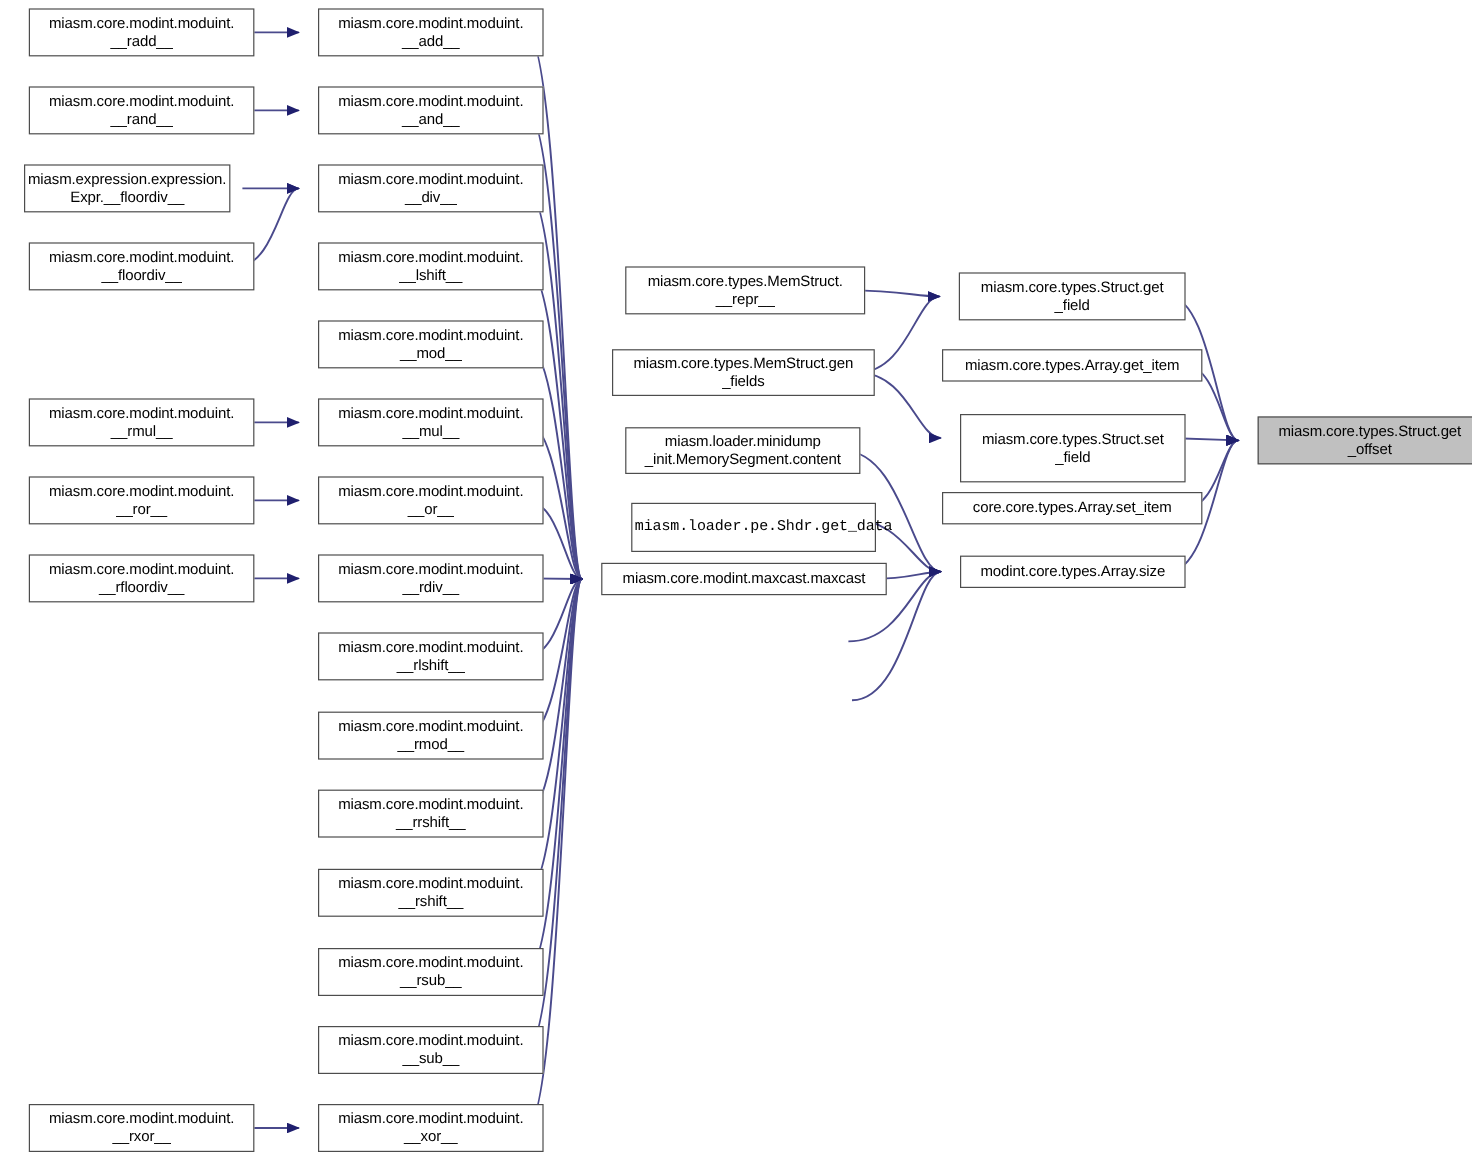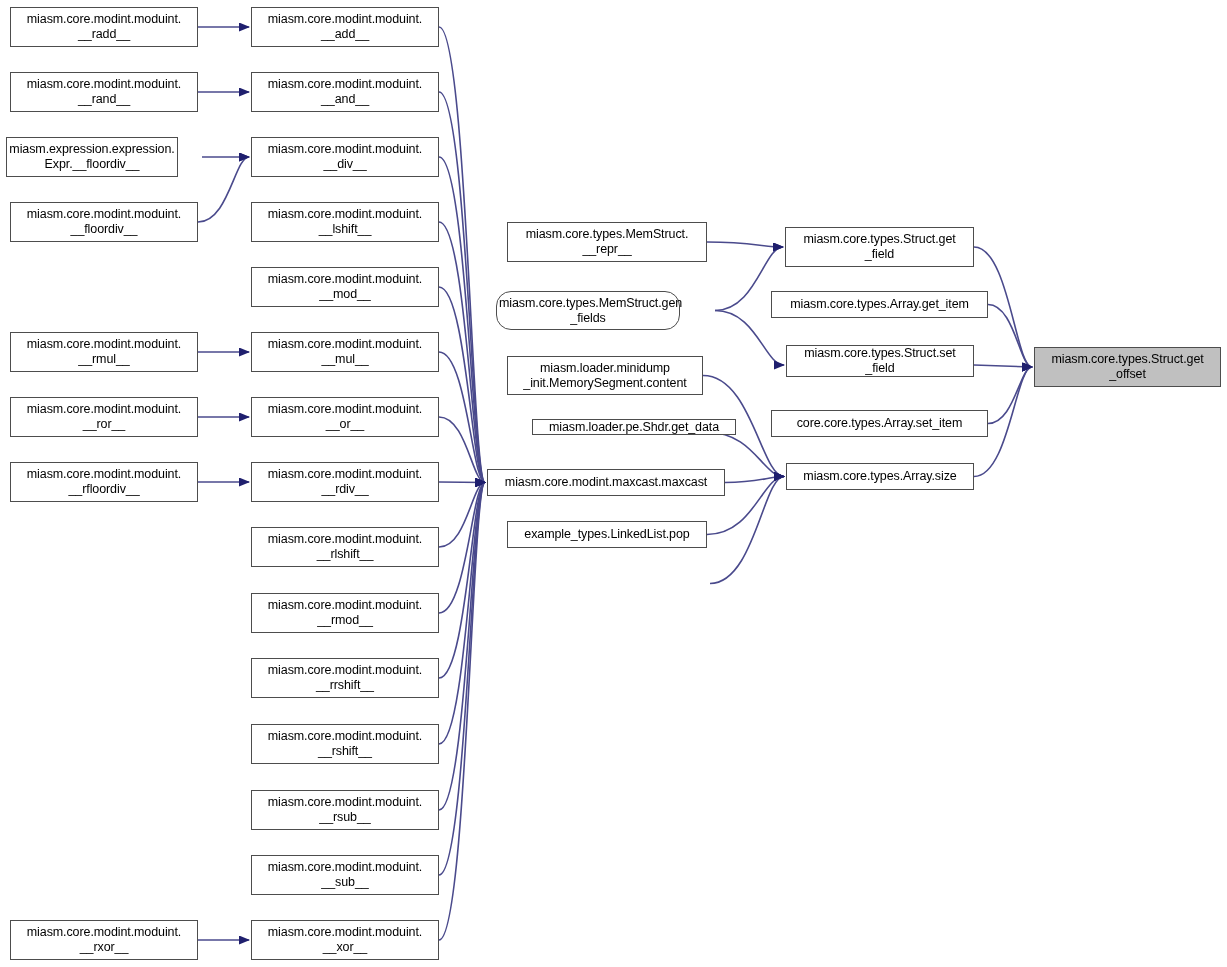--- a/index.html
+++ b/index.html
@@ -1,21 +1,21 @@
 <!DOCTYPE html>
 <html><head>
 <meta charset="utf-8">
 <style>
   html,body{margin:0;padding:0;background:#ffffff;}
   body{font-family:"Liberation Sans",sans-serif;}
   #canvas{position:relative;width:1227px;height:967px;overflow:hidden;background:#fff;}
   #edges{position:absolute;left:0;top:0;width:1227px;height:967px;pointer-events:none;}
   .node{position:absolute;box-sizing:border-box;border:1px solid #4d4d4d;background:#ffffff;
         display:flex;align-items:center;justify-content:center;text-align:center;
-        font-size:12.5px;line-height:15px;color:#000;letter-spacing:-0.1px;padding:0 2px;}
+        font-size:12.5px;line-height:15px;color:#000;letter-spacing:-0.1px;padding:0 2px;margin-left:14px;}
   .node.focus{background:#c0c0c0;}
   .node .lbl{white-space:pre-line;display:block;width:100%;}
 </style>
 </head>
 <body>
 
 <div id="canvas">
   <svg id="edges" viewBox="0 0 1227 967">
     <defs>
       <marker id="ah" markerWidth="11" markerHeight="9" refX="10" refY="4.5" orient="auto" markerUnits="userSpaceOnUse">
@@ -150,51 +150,48 @@
 __rxor__</span>
     </div>
     <div class="node" style="left: 251px; top: 920px; width: 188px; height: 40px;">
       <span class="lbl">miasm.core.modint.moduint.
 __xor__</span>
     </div>
     <div class="node" style="left: 507px; top: 222px; width: 200px; height: 40px;">
       <span class="lbl">miasm.core.types.MemStruct.
 __repr__</span>
     </div>
-    <div class="node" style="left: 496px; top: 291px; width: 184px; height: 39px; border-radius: 15px;">
+    <div class="node" style="left: 496px; top: 291px; width: 219px; height: 39px;">
       <span class="lbl">miasm.core.types.MemStruct.gen
 _fields</span>
     </div>
     <div class="node" style="left: 507px; top: 356px; width: 196px; height: 39px;">
       <span class="lbl">miasm.loader.minidump
 _init.MemorySegment.content</span>
     </div>
-    <div class="node" style="left: 532px; top: 419px; width: 204px; height: 16px;">
+    <div class="node" style="left: 512px; top: 419px; width: 204px; height: 41px; font-family: Liberation Mono, monospace;">
       <span class="lbl">miasm.loader.pe.Shdr.get_data</span>
     </div>
     <div class="node" style="left: 487px; top: 469px; width: 238px; height: 27px;">
       <span class="lbl">miasm.core.modint.maxcast.maxcast</span>
-    </div>
-    <div class="node" style="left: 507px; top: 521px; width: 200px; height: 27px;">
-      <span class="lbl">example_types.LinkedList.pop</span>
     </div>
     <div class="node" style="left: 785px; top: 227px; width: 189px; height: 40px;">
       <span class="lbl">miasm.core.types.Struct.get
 _field</span>
     </div>
     <div class="node" style="left: 771px; top: 291px; width: 217px; height: 27px; justify-content: flex-end;">
       <span class="lbl">miasm.core.types.Array.get_item</span>
     </div>
-    <div class="node" style="left: 786px; top: 345px; width: 188px; height: 32px; justify-content: center;">
+    <div class="node" style="left: 786px; top: 345px; width: 188px; height: 57px; justify-content: center;">
       <span class="lbl">miasm.core.types.Struct.set
 _field</span>
     </div>
     <div class="node" style="left: 771px; top: 410px; width: 217px; height: 27px;">
       <span class="lbl">core.core.types.Array.set_item</span>
     </div>
     <div class="node" style="left: 786px; top: 463px; width: 188px; height: 27px;">
-      <span class="lbl">miasm.core.types.Array.size</span>
+      <span class="lbl">modint.core.types.Array.size</span>
     </div>
     <div class="node focus" style="left: 1034px; top: 347px; width: 187px; height: 40px;">
       <span class="lbl">miasm.core.types.Struct.get
 _offset</span>
     </div>
   </div>
 
 </body></html>

